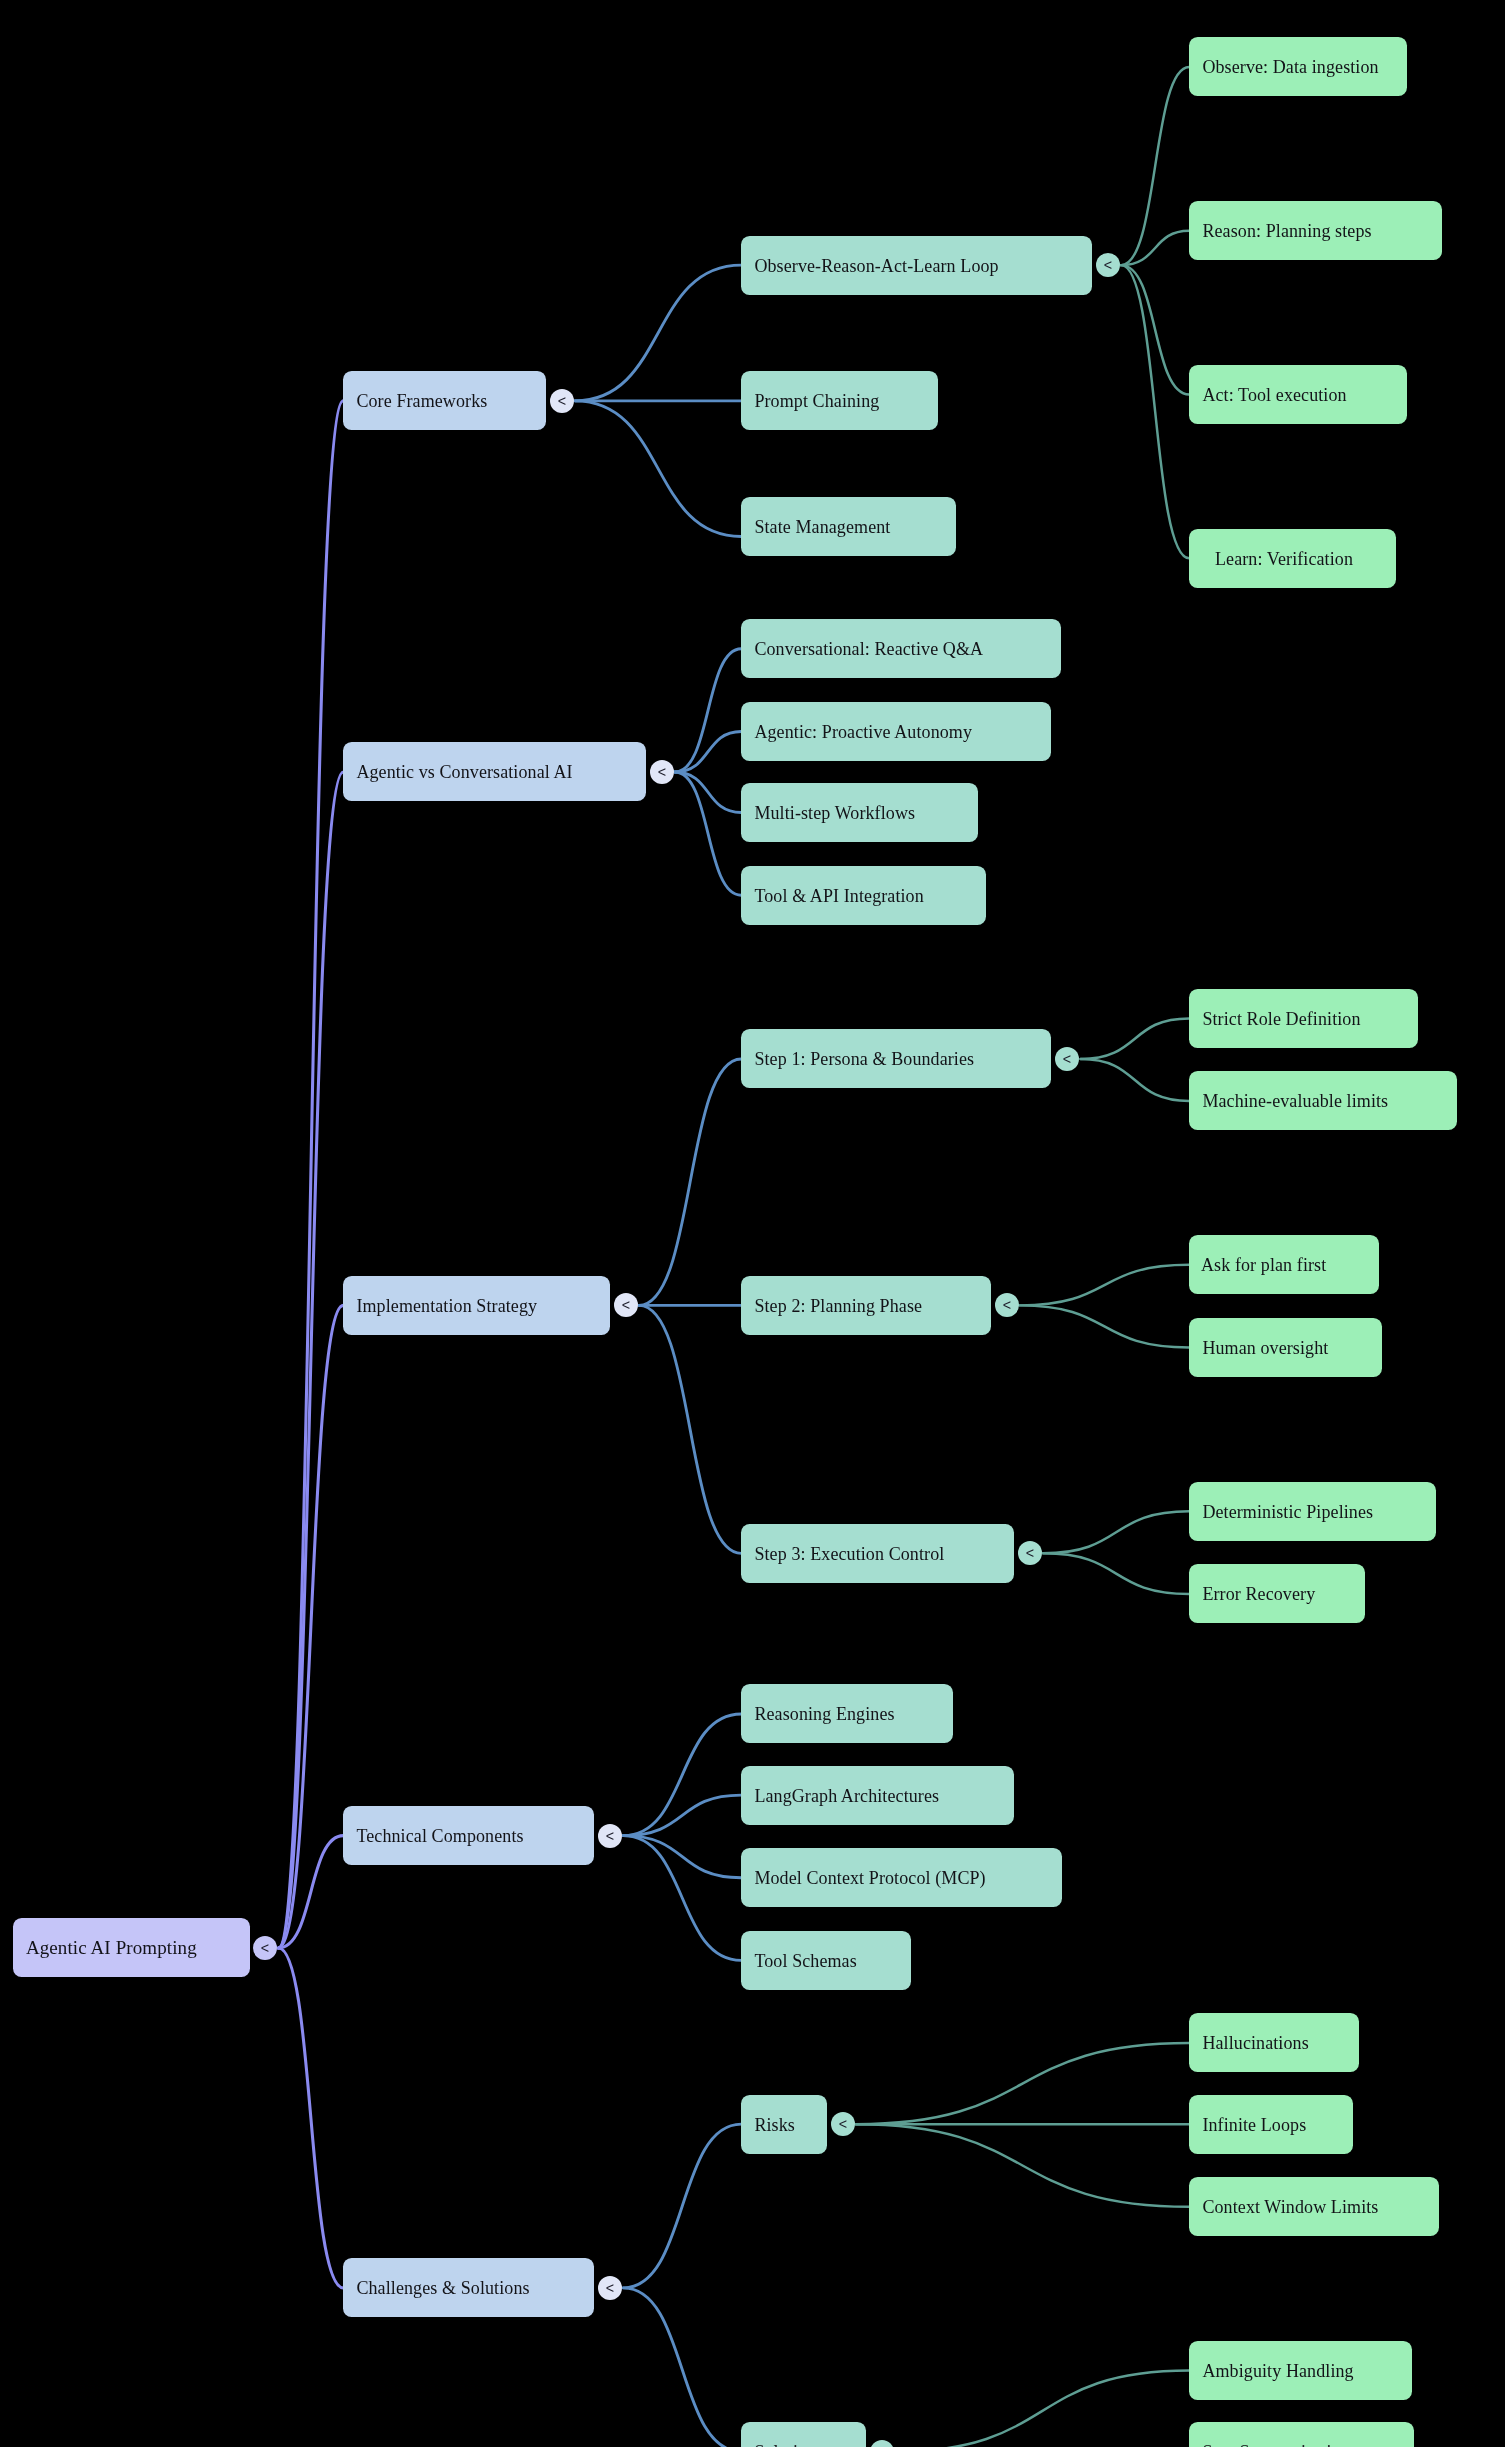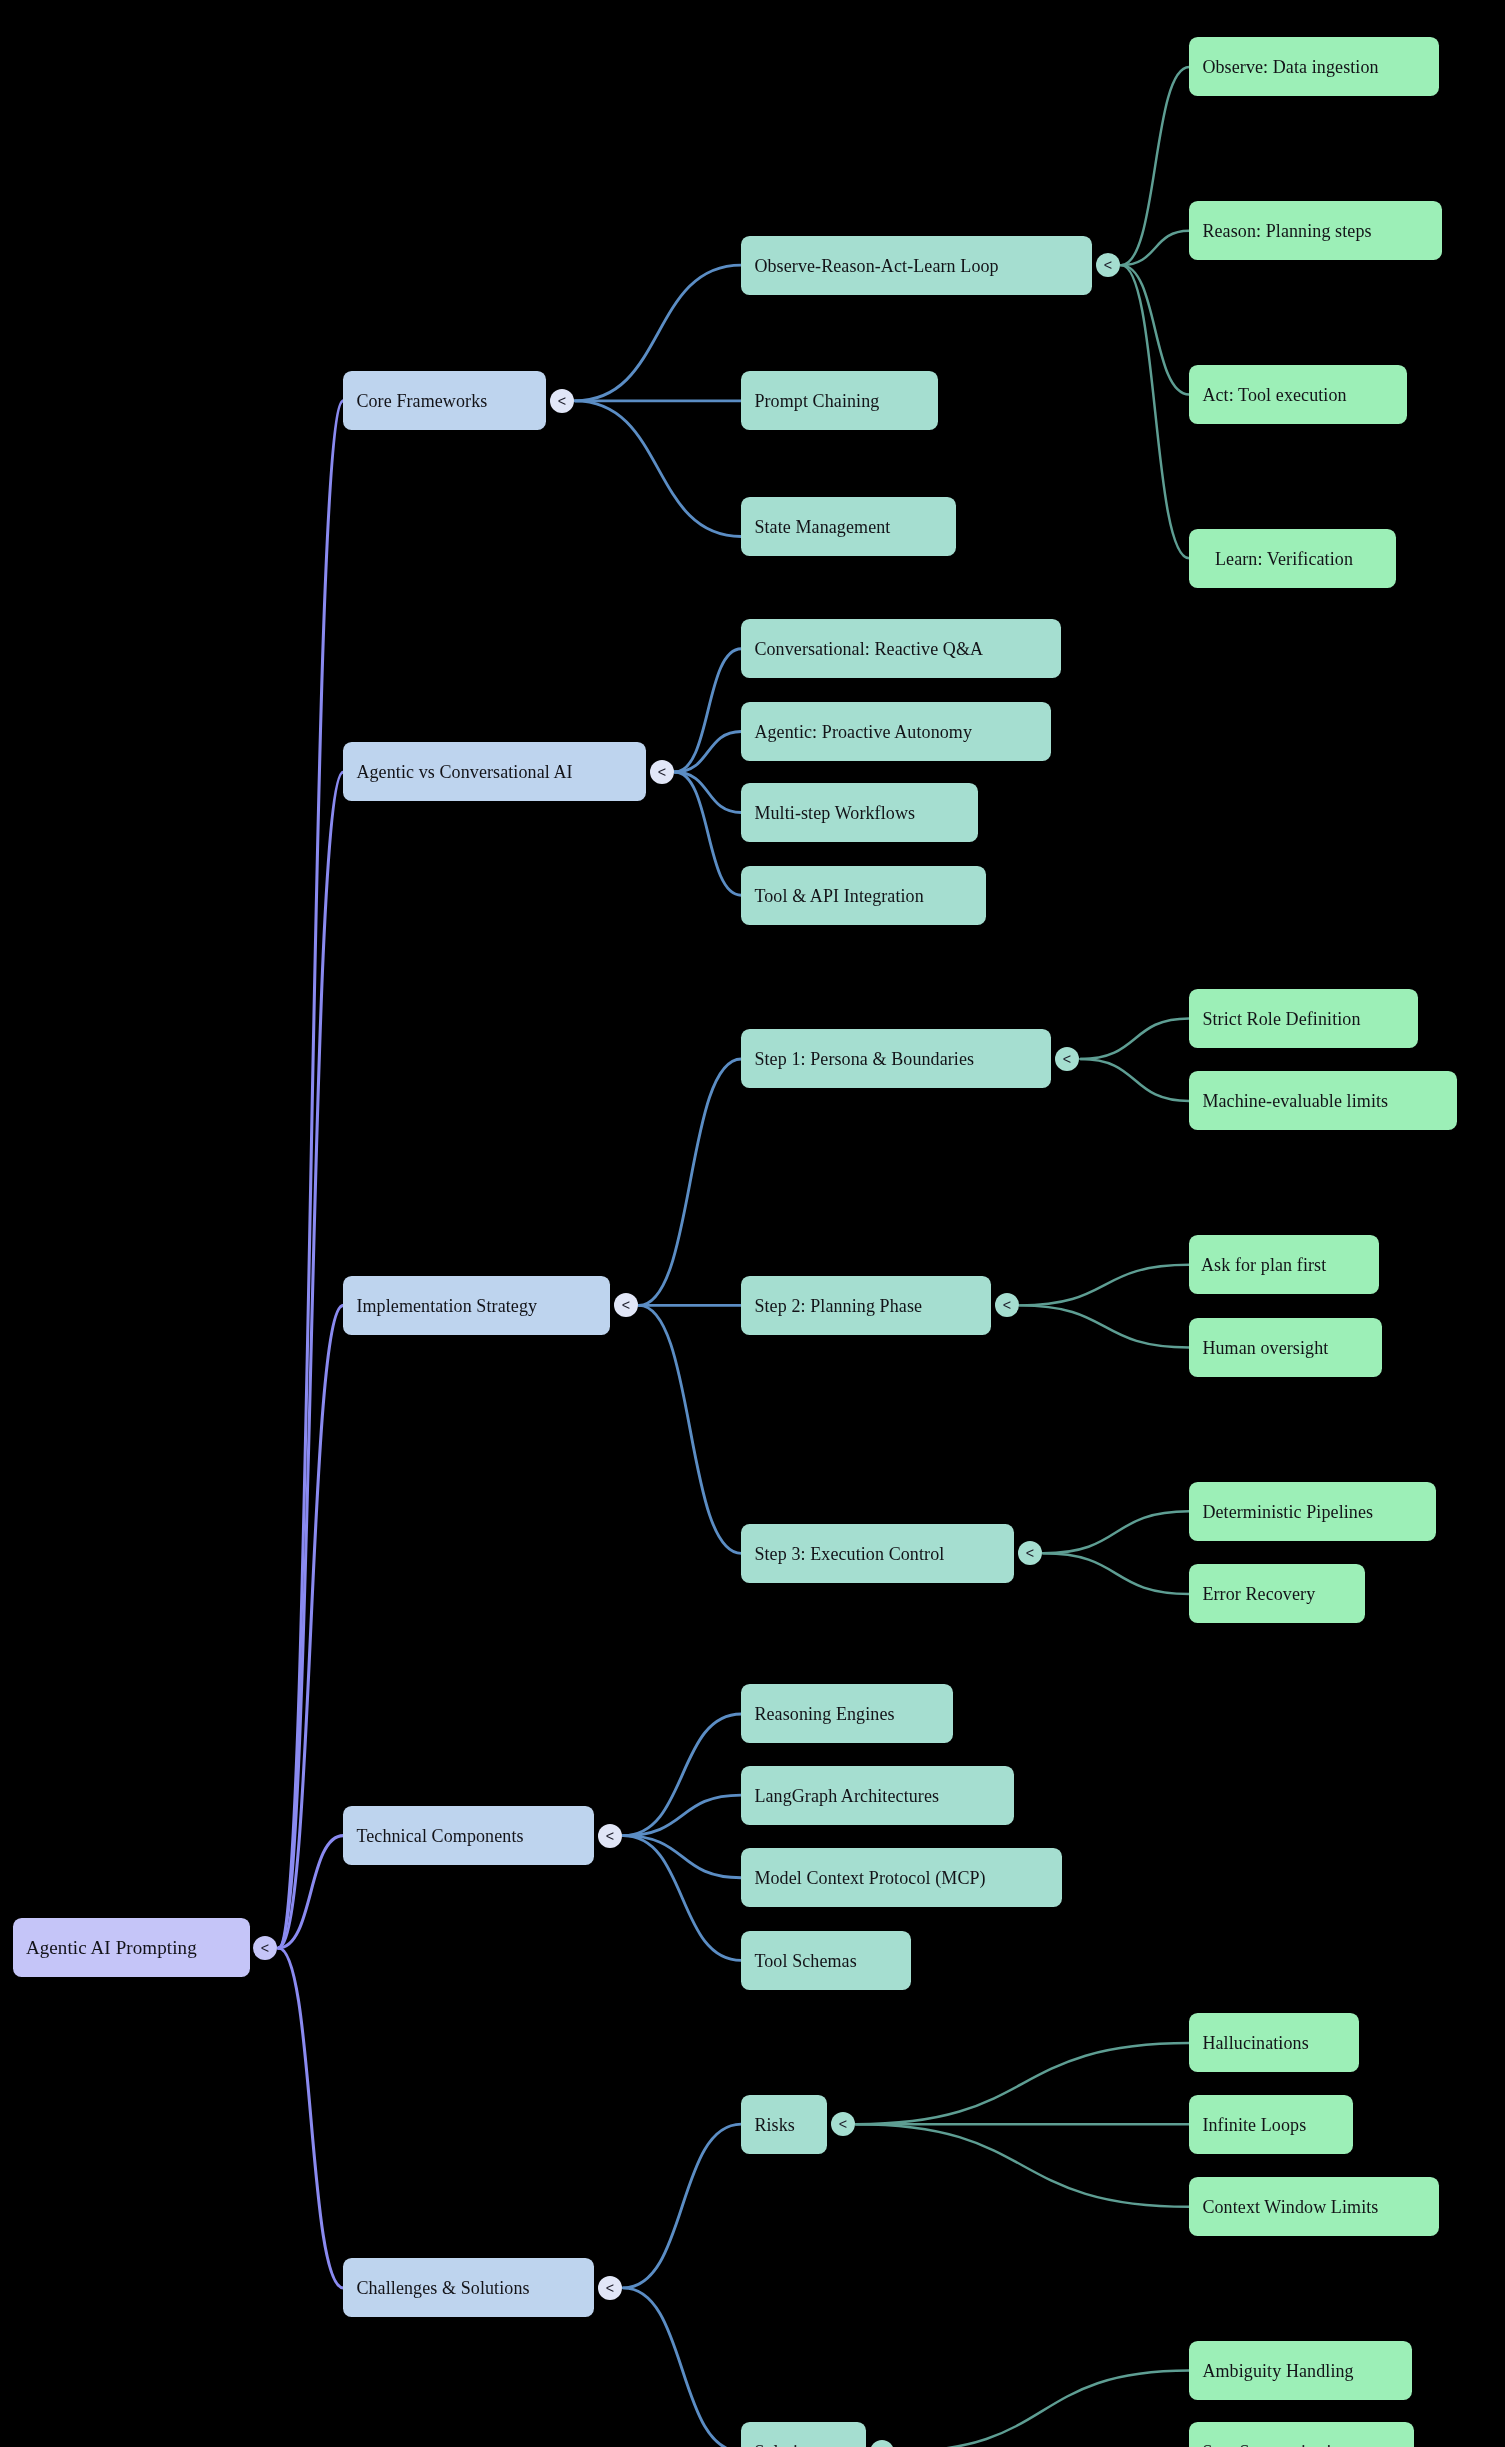--- a/index.html
+++ b/index.html
@@ -122,21 +122,21 @@
       <div class="node lvl2" style="left: 741px; top: 236px; width: 351px; height: 59px;">
         <span>Observe-Reason-Act-Learn Loop</span>
       </div>
       <div class="badge lvl2-b" style="left: 1096px; top: 253px;">&lt;</div>
       <div class="node lvl2" style="left: 741px; top: 371px; width: 197px; height: 59px;">
         <span>Prompt Chaining</span>
       </div>
       <div class="node lvl2" style="left: 741px; top: 497px; width: 215px; height: 59px;">
         <span>State Management</span>
       </div>
-      <div class="node lvl3" style="left: 1189px; top: 37px; width: 250px; height: 59px;">
+      <div class="node lvl3" style="left: 1189px; top: 37px; width: 218px; height: 59px;">
         <span>Observe: Data ingestion</span>
       </div>
       <div class="node lvl3" style="left: 1189px; top: 201px; width: 253px; height: 59px;">
         <span>Reason: Planning steps</span>
       </div>
       <div class="node lvl3" style="left: 1189px; top: 365px; width: 218px; height: 59px;">
         <span>Act: Tool execution</span>
       </div>
       <div class="node lvl3" style="left: 1189px; top: 529px; width: 207px; height: 59px; padding-left: 26px;">
         <span>Learn: Verification</span>

